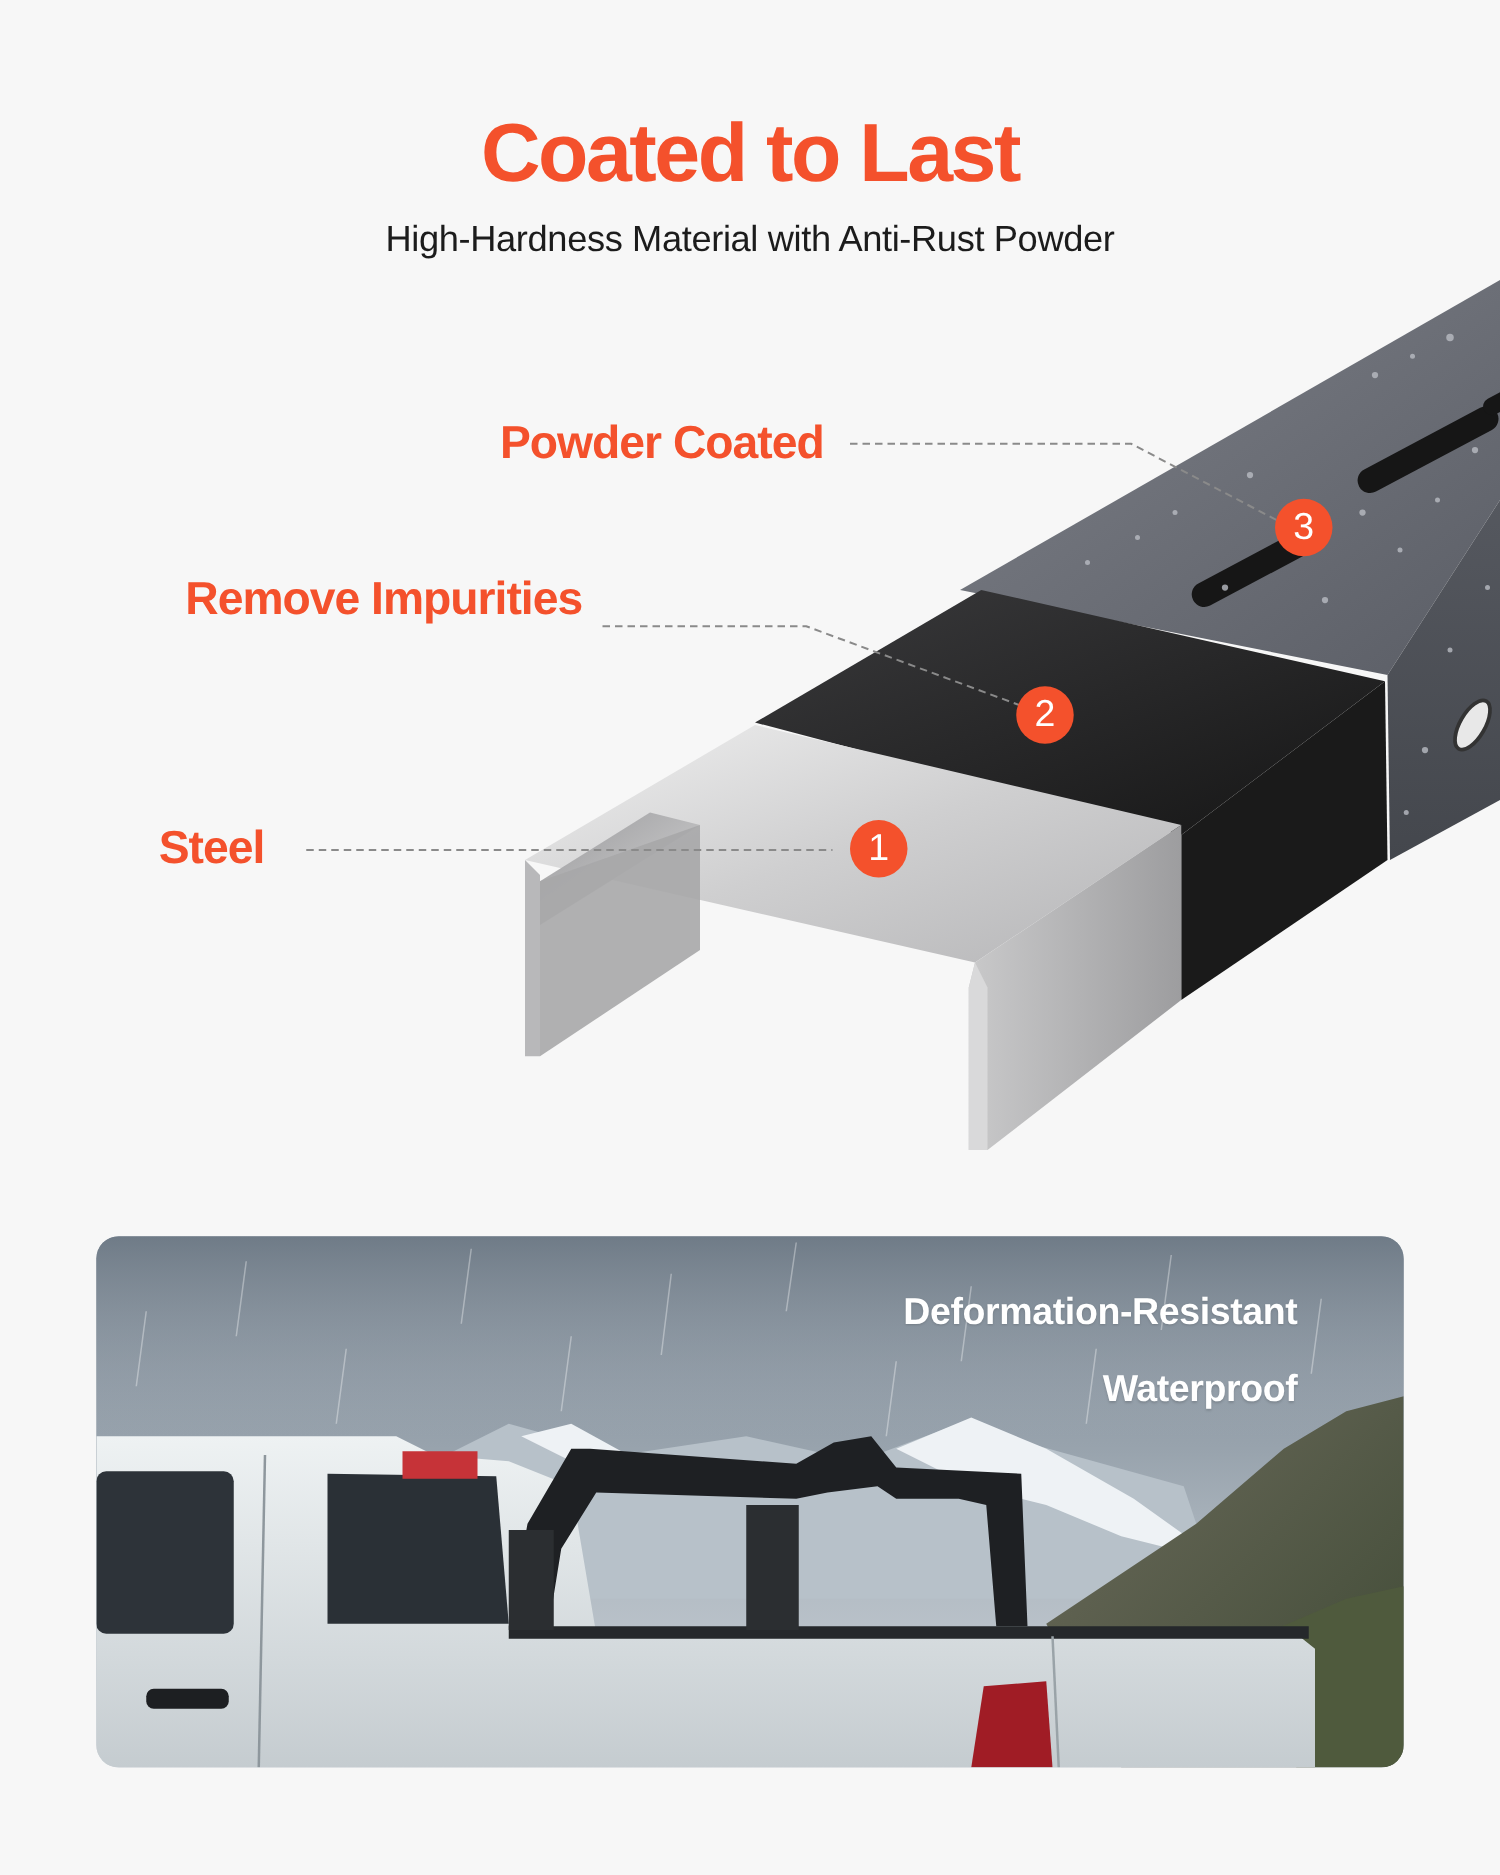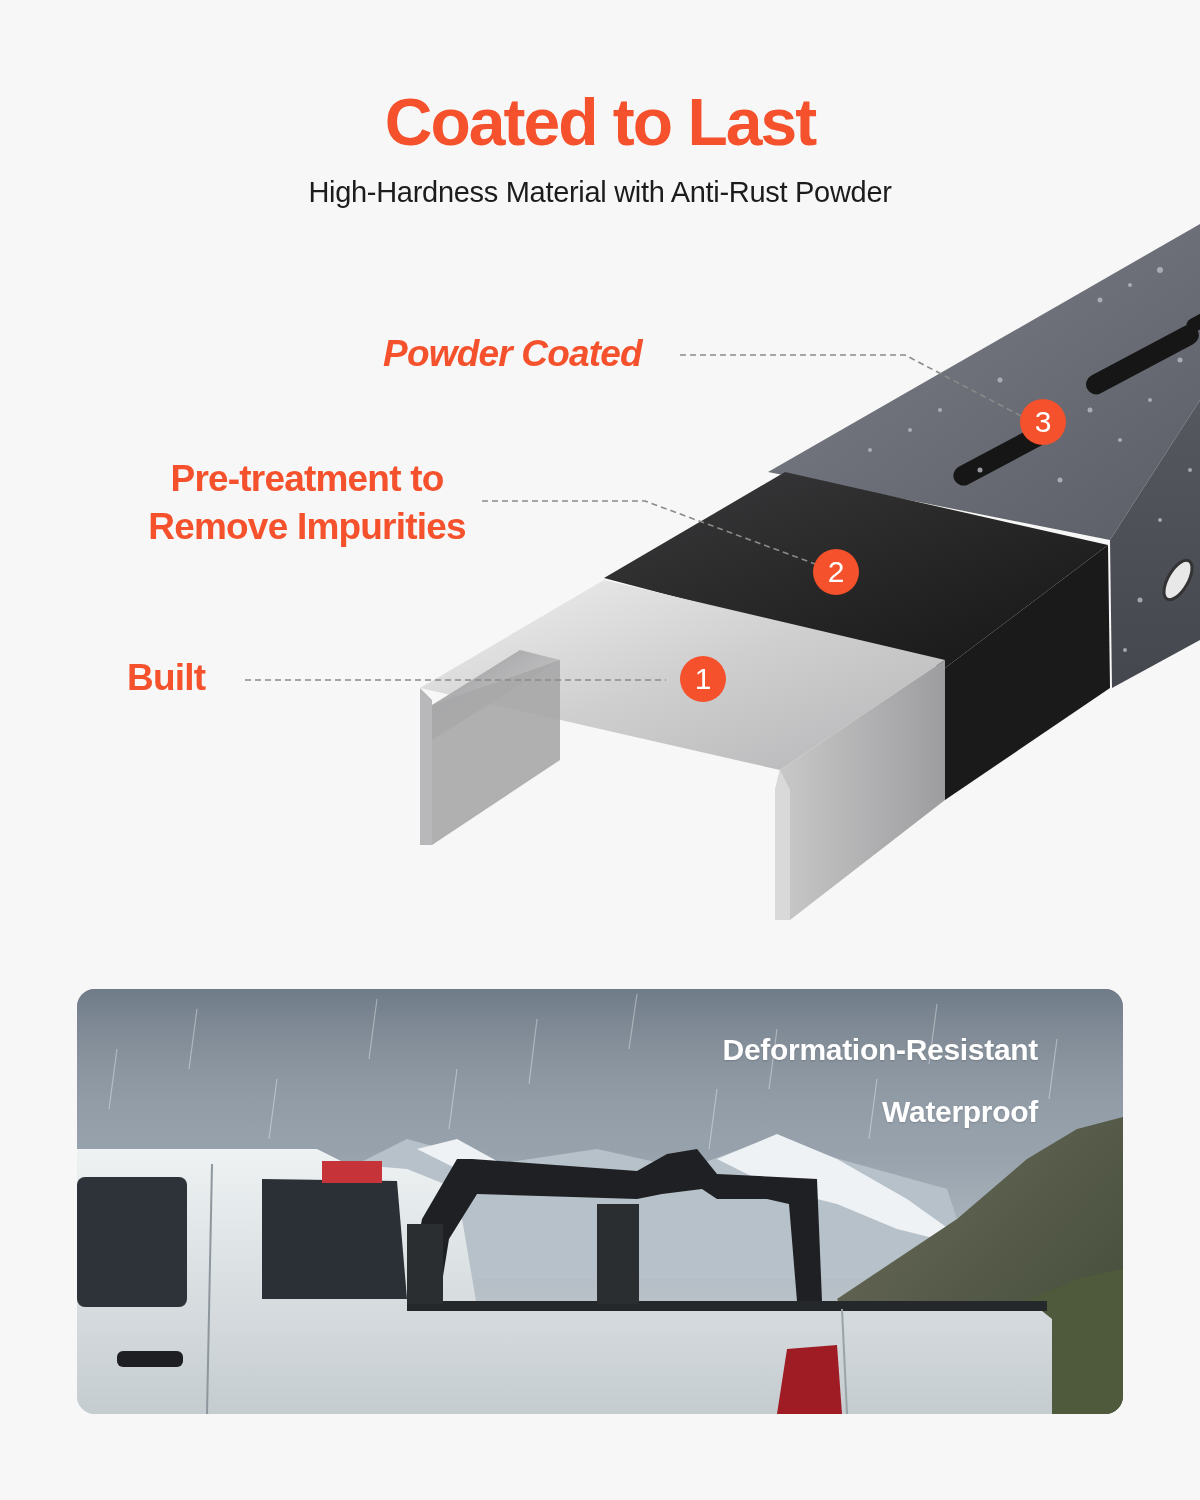--- a/index.html
+++ b/index.html
@@ -16,21 +16,21 @@
   }
   .subtitle {
     position:absolute; left:0; top:174px; width:1200px; text-align:center;
     font-size:29px; color:#1c1c1c; line-height:36px; letter-spacing:-0.3px;
   }
   .beam-svg { position:absolute; left:0; top:0; }
   .callout-label {
     position:absolute; color:#f4512c; font-weight:700; font-size:37px;
     line-height:48px; letter-spacing:-0.8px;
   }
-  .label-powder { left:383px; top:330px;font-style:italic; }
+  .label-powder { left:400px; top:330px; }
   .label-pre { left:122px; top:455px; text-align:center; width:370px; }
   .label-steel { left:127px; top:654px; }
   .badge {
     position:absolute; width:46px; height:46px; border-radius:50%;
     background:#f4512c; color:#fff; font-size:30px; text-align:center;
     line-height:46px; font-weight:400;
   }
   .badge-3 { left:1020px; top:399px; }
   .badge-2 { left:813px; top:549px; }
   .badge-1 { left:680px; top:656px; }
@@ -130,24 +130,23 @@
 
   <g stroke="#8a8a8a" stroke-width="1.6" stroke-dasharray="6,4" fill="none">
     <polyline points="680,355 905,355 1025,418"></polyline>
     <polyline points="482,501 645,501 818,565"></polyline>
     <polyline points="245,680 666,680"></polyline>
   </g>
 </svg>
 
 <div class="callout-label label-powder">Powder Coated</div>
 <div class="callout-label label-pre">
-  <div>Pre-treatment to</div>
   <div>Remove Impurities</div>
 </div>
-<div class="callout-label label-steel">Built</div>
+<div class="callout-label label-steel">Steel</div>
 
 <div class="badge badge-3">3</div>
 <div class="badge badge-2">2</div>
 <div class="badge badge-1">1</div>
 
 <div class="photo">
   <svg width="1046" height="425" viewBox="0 0 1046 425">
     <defs>
       <linearGradient id="gCloud" x1="0" y1="0" x2="0" y2="1">
         <stop offset="0" stop-color="#6f7b87"></stop>

